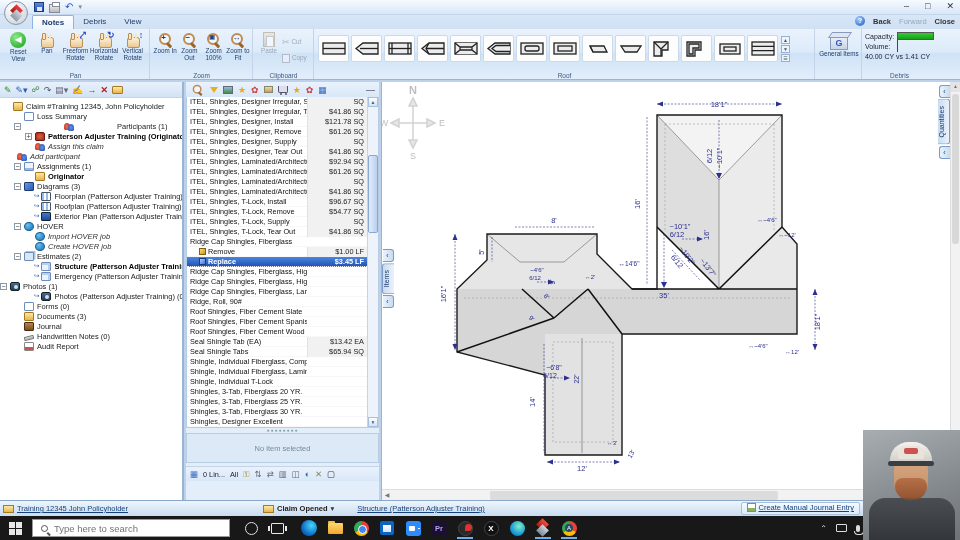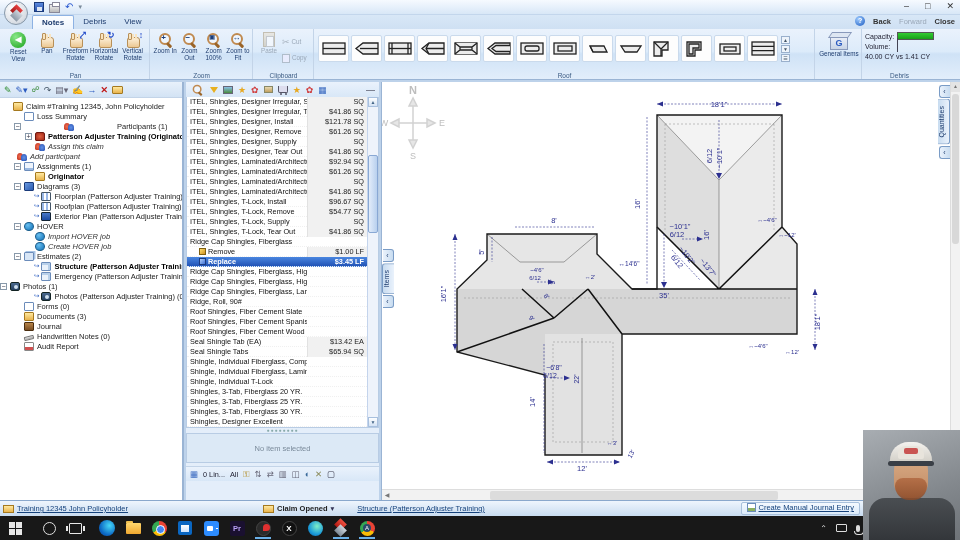--- a/index.html
+++ b/index.html
@@ -954,20 +954,24 @@
 
   <div id="taskbar">
     <div class="tbtn" style="margin-left:2px">
         <span class="winlogo">
           <i></i>
           <i></i>
           <i></i>
           <i></i>
         </span>
       </div>
+    <div id="searchbox">
+      <span class="sg"></span>
+      <input placeholder="Type here to search" style="">
+    </div>
     <div class="tbtn" style="margin-left:8px">
         <span class="cortana"></span>
       </div>
     <div class="tbtn">
         <span class="taskview"></span>
       </div>
     <div class="tbtn" style="margin-left:6px">
         <span class="ic-edge"></span>
       </div>
     <div class="tbtn">

